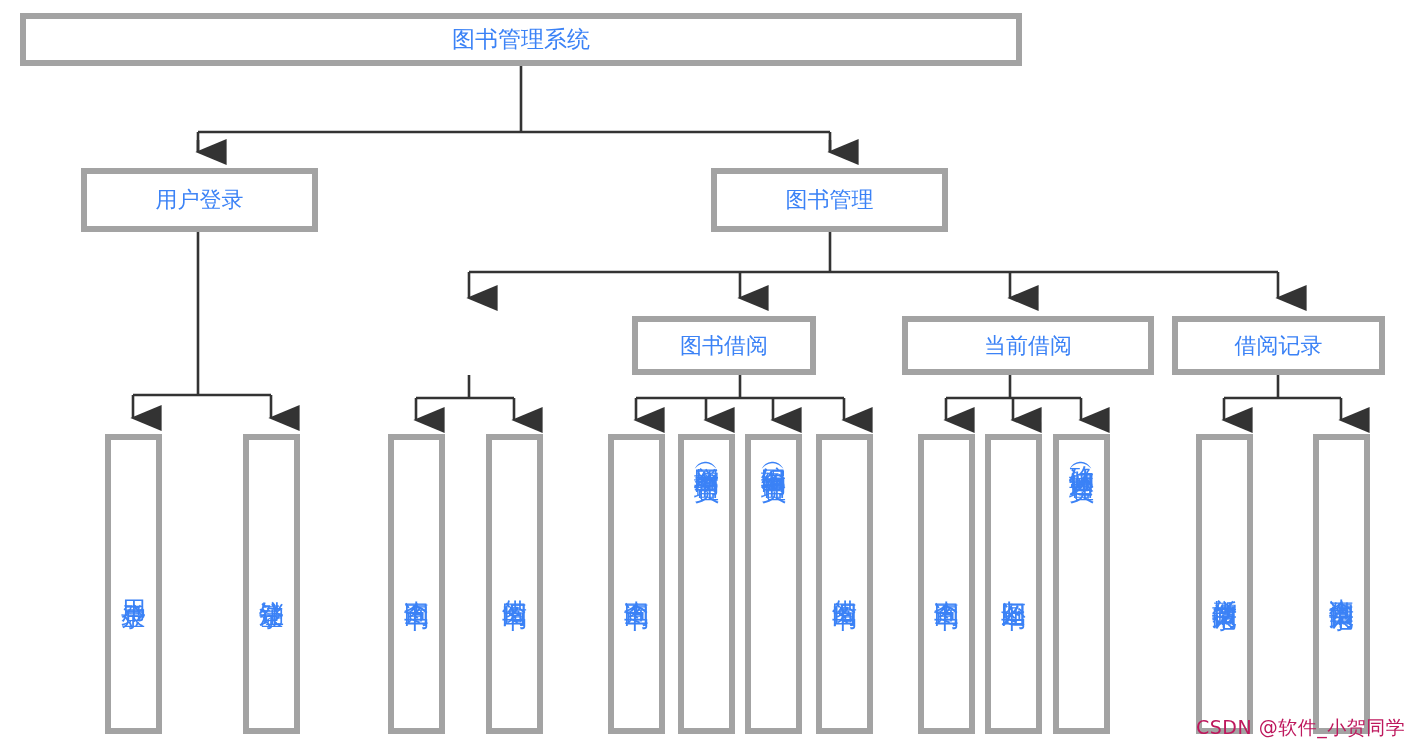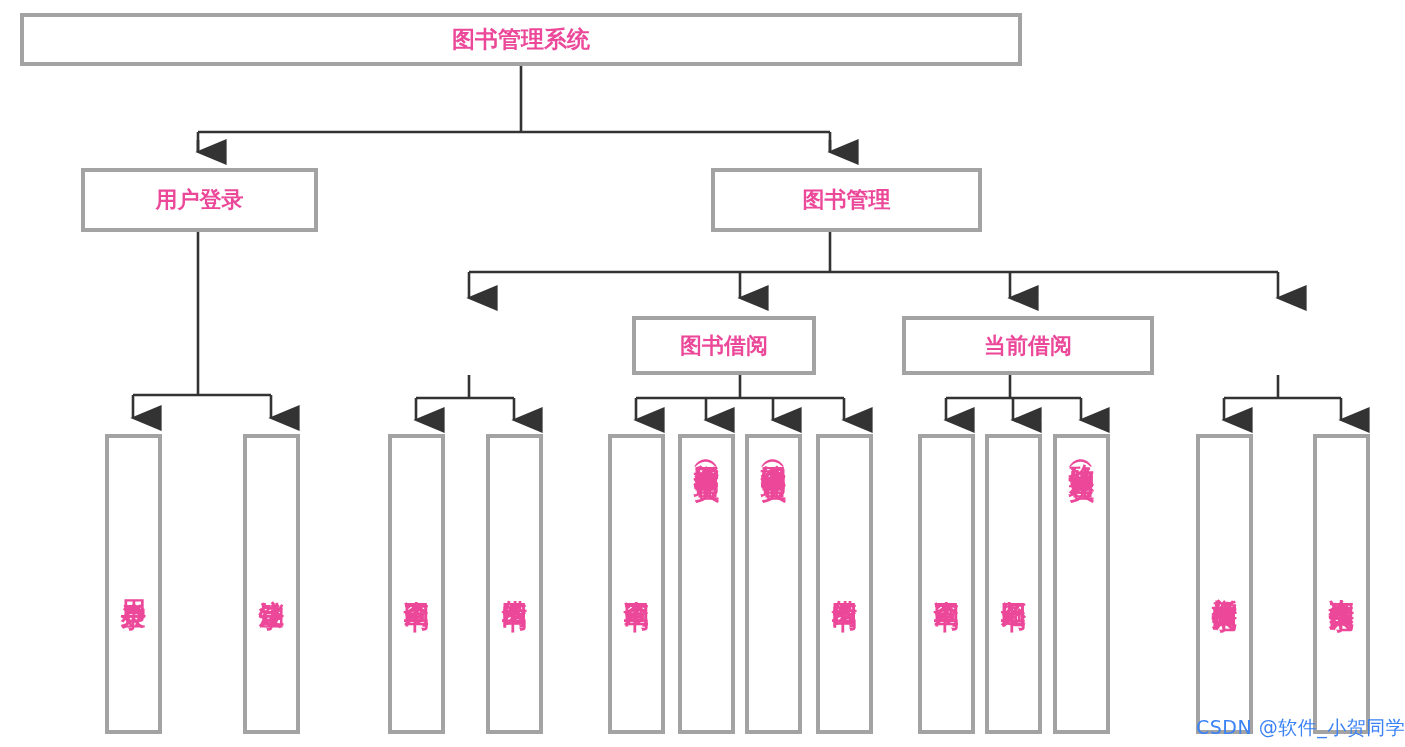--- a/index.html
+++ b/index.html
@@ -23,26 +23,25 @@
     left: 0;
     top: 0;
     width: 1405px;
     height: 747px;
     pointer-events: none;
   }
   .node {
     position: absolute;
     box-sizing: border-box;
     background: #ffffff;
-    border: 4px solid #a3a3a3;
+    border: 6px solid #a3a3a3;
     display: flex;
     align-items: center;
     justify-content: center;
-    color: #ec4899;
-    font-weight: bold;
+    color: #3b82f6;
   }
   .node .lbl {
     display: block;
     text-align: center;
     line-height: 1.18;
   }
   
   .node.root { }
   .node.root .lbl { font-size: 23px; }
   
@@ -61,21 +60,21 @@
     letter-spacing: 2px;
     white-space: nowrap;
   }
   .node.leaf.vcenter {
     align-items: center;
     padding-top: 0;
   }
   .watermark {
     position: absolute;
     font-size: 19px;
-    color: #3b82f6;
+    color: #be185d;
     white-space: nowrap;
     letter-spacing: 0.5px;
   }
 </style>
 </head>
 <body>
 
 <div id="canvas">
 
   <svg class="wires" viewBox="0 0 1405 747" xmlns="http://www.w3.org/2000/svg">
@@ -133,33 +132,36 @@
   </svg>
 
   <div class="node root" style="left:20px; top:13px; width:1002px; height:53px;">
     <span class="lbl">图书管理系统</span>
   </div>
 
   <div class="node mid" style="left:81px; top:168px; width:237px; height:64px;">
     <span class="lbl">用户登录</span>
   </div>
 
-  <div class="node mid" style="left:711px; top:168px; width:271px; height:64px;justify-content:center;">
+  <div class="node mid" style="left:711px; top:168px; width:237px; height:64px;justify-content:center;">
     <span class="lbl">图书管理</span>
   </div>
 
 
   <div class="node mid" style="left:632px; top:316px; width:184px; height:59px;">
     <span class="lbl">图书借阅</span>
   </div>
 
   <div class="node mid" style="left:902px; top:316px; width:252px; height:59px;">
     <span class="lbl">当前借阅</span>
   </div>
 
+  <div class="node mid" style="left:1172px; top:316px; width:213px; height:59px;">
+    <span class="lbl">借阅记录</span>
+  </div>
 
   <div class="node leaf vcenter" style="left:105px; top:434px; width:57px; height:300px;">
     <span class="lbl">用户登录</span>
   </div>
 
   <div class="node leaf vcenter" style="left:243px; top:434px; width:57px; height:300px;">
     <span class="lbl">注销登录</span>
   </div>
 
   <div class="node leaf vcenter" style="left:388px; top:434px; width:57px; height:300px;">

